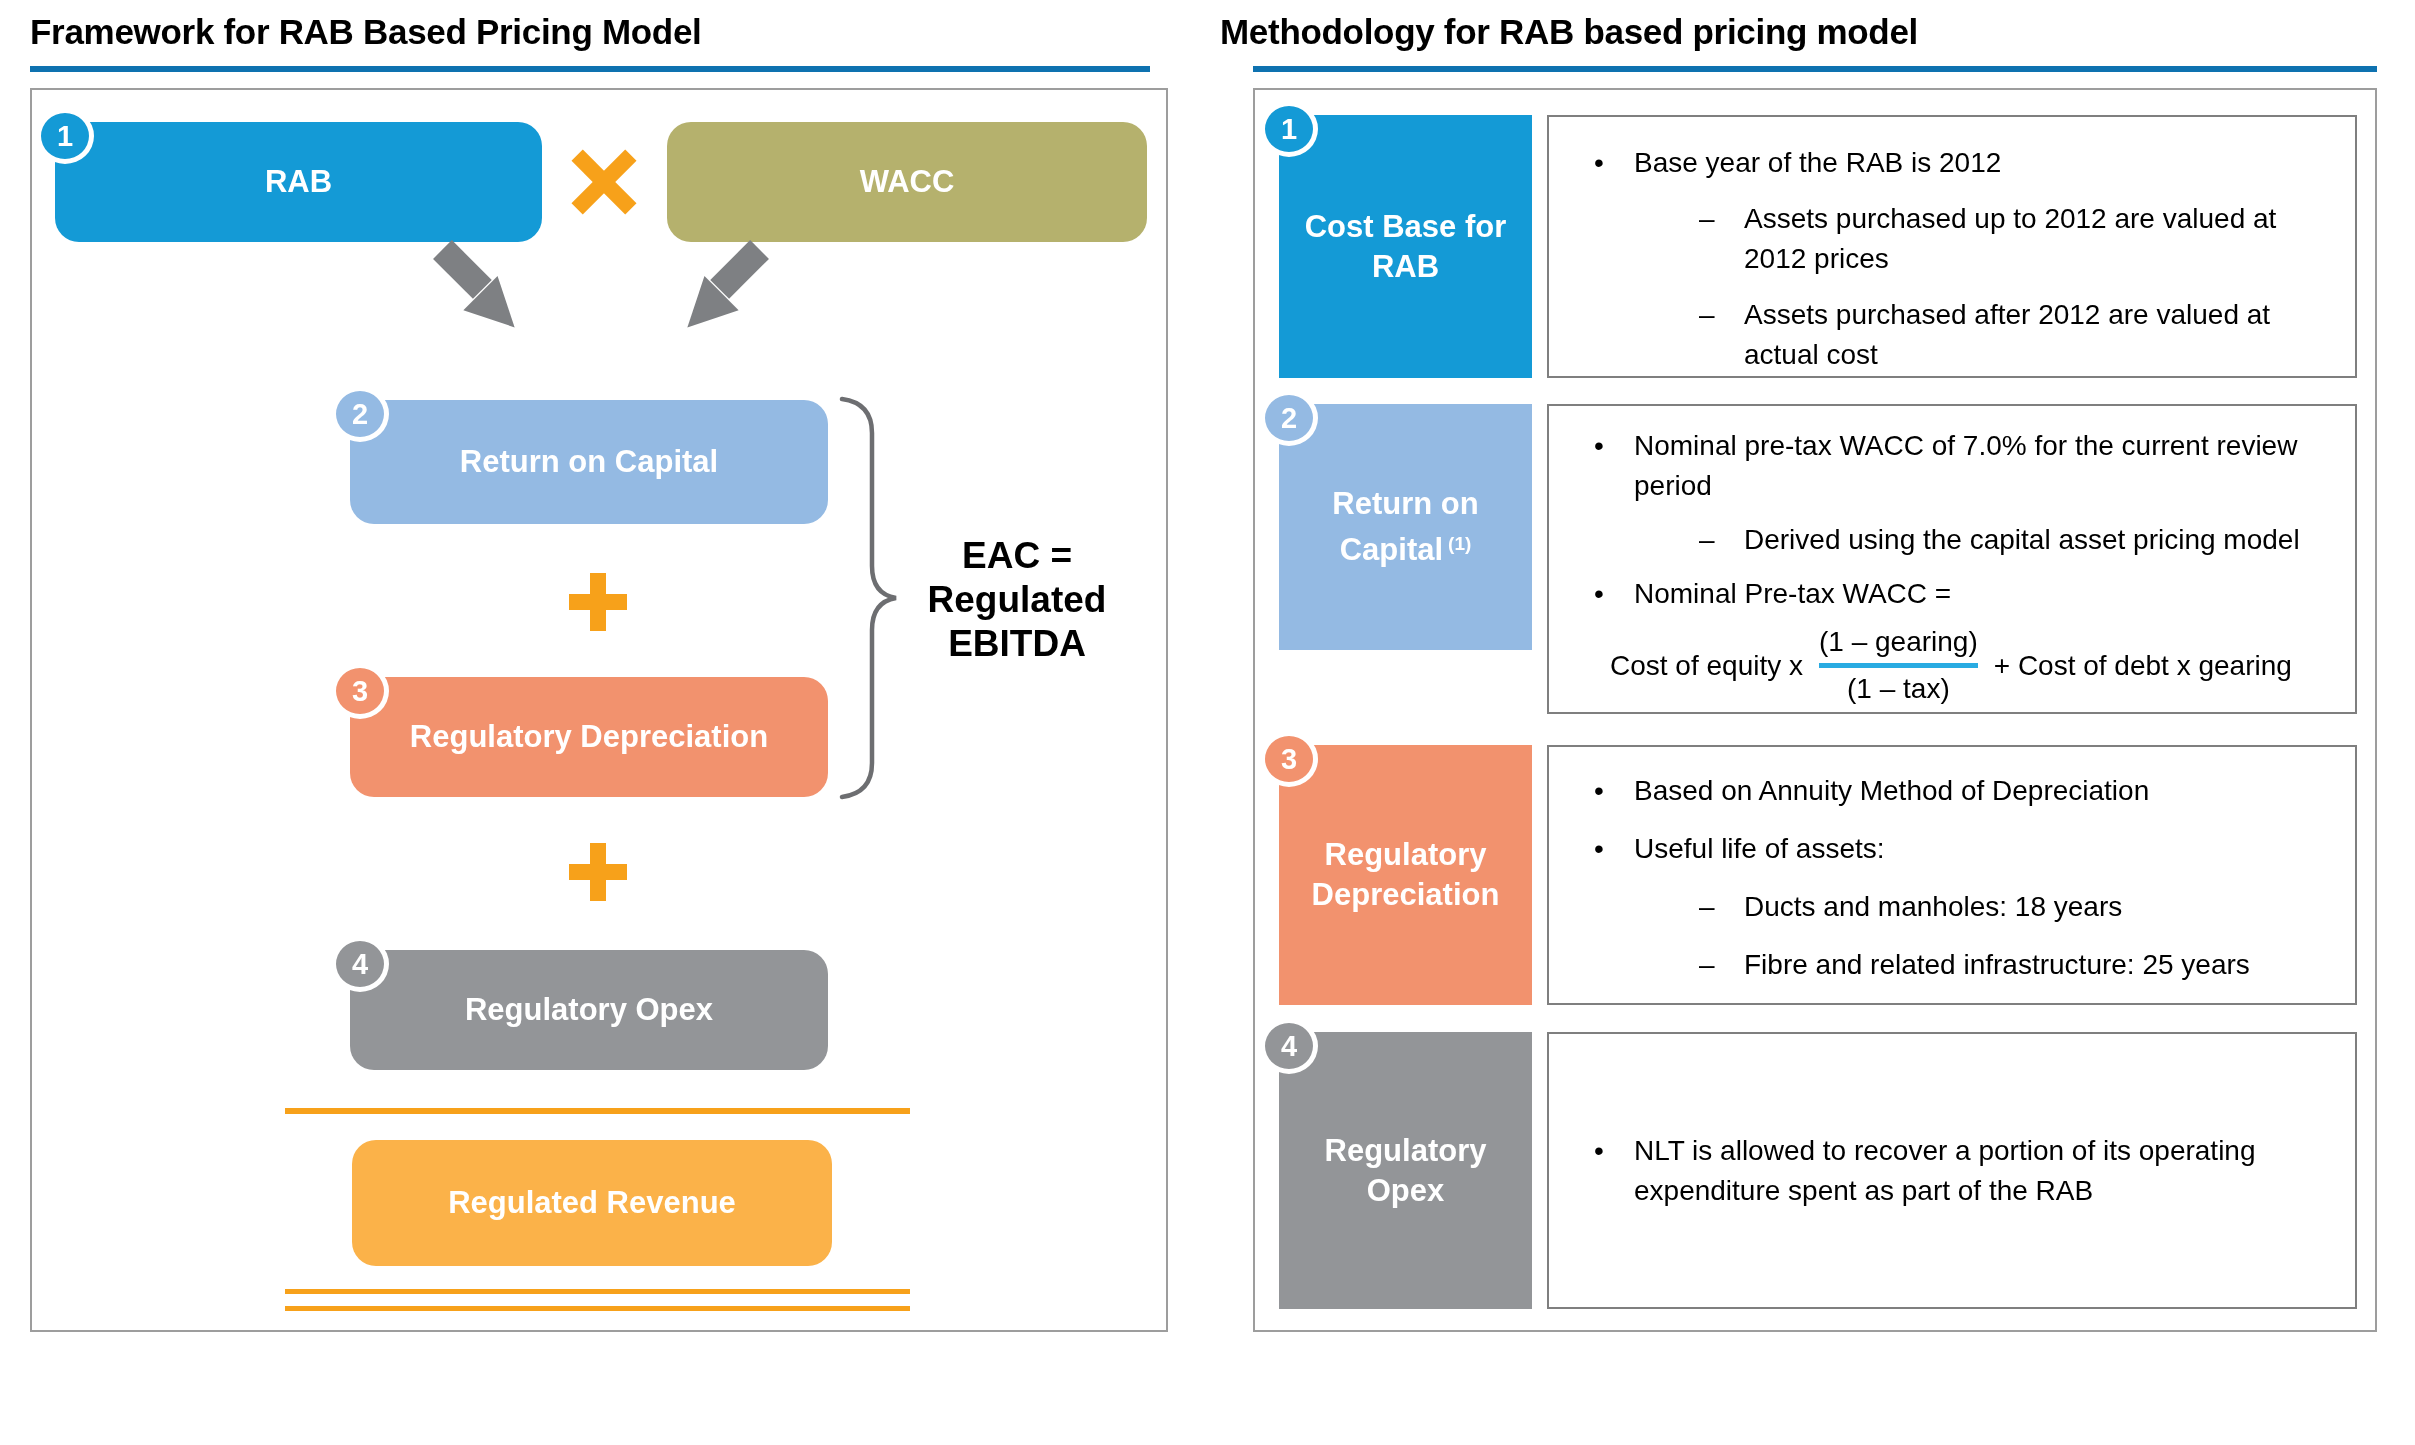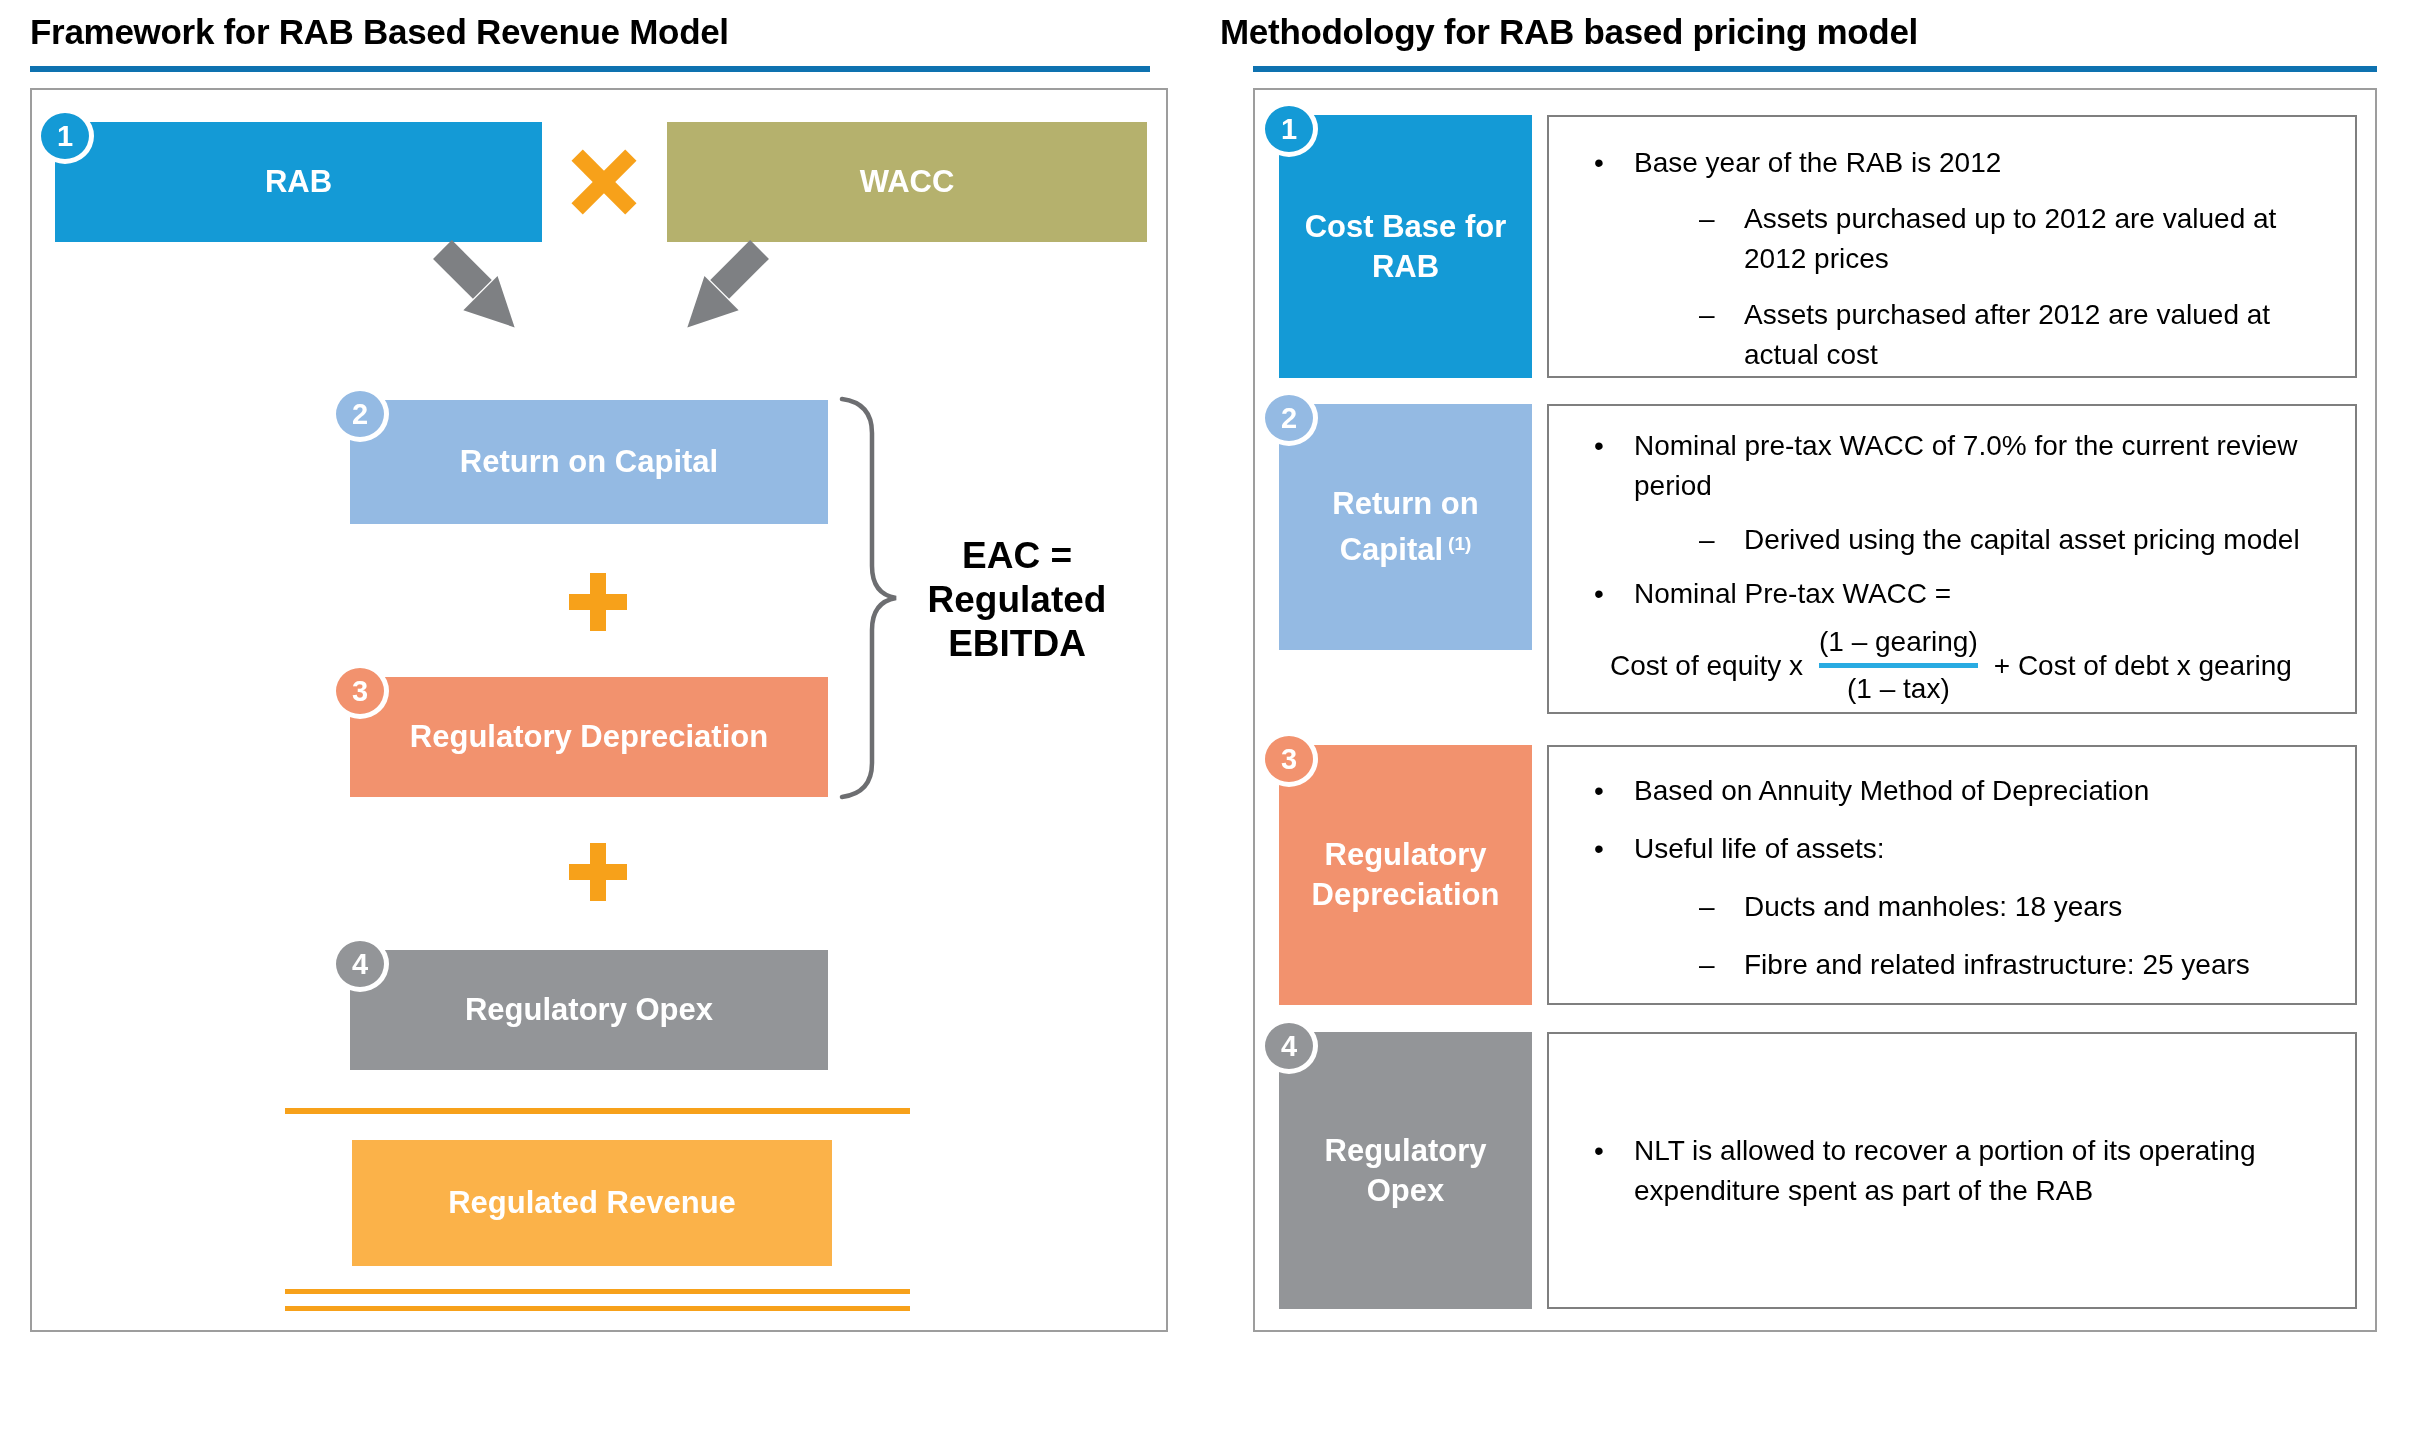--- a/index.html
+++ b/index.html
@@ -20,21 +20,21 @@
     position:relative;width:2415px;height:1445px;background:#fff;overflow:hidden;
     font-family:"Liberation Sans","DejaVu Sans",sans-serif;color:#000;
   }
   .abs{position:absolute;}
   .section-title{position:absolute;top:12px;font-size:35px;font-weight:bold;letter-spacing:-0.3px;white-space:nowrap;}
   .title-rule{position:absolute;top:66px;height:6px;background:var(--c-title_rule);}
   .panel{position:absolute;top:88px;height:1244px;background:#fff;border:2px solid #9D9D9D;box-sizing:border-box;}
 
   
   .cbox{position:absolute;display:flex;align-items:center;justify-content:center;
-        color:#fff;font-weight:bold;font-size:31px;text-align:center;box-sizing:border-box;}
+        color:#fff;font-weight:bold;font-size:31px;text-align:center;box-sizing:border-box;border-radius:24px;}
   .bg-blue{background:var(--c-blue);}
   .bg-olive{background:var(--c-olive);}
   .bg-lightblue{background:var(--c-light_blue);}
   .bg-salmon{background:var(--c-salmon);}
   .bg-gray{background:var(--c-gray);}
   .bg-revenue{background:var(--c-revenue_orange);}
 
   
   .circle{position:absolute;width:48px;height:46px;border:5px solid #fff;border-radius:50%;
           display:flex;align-items:center;justify-content:center;color:#fff;
@@ -72,21 +72,21 @@
 
   .footnote{position:absolute;left:64px;top:1400px;font-size:26px;}
   .footnote .fn-num{margin-right:12px;}
   svg{display:block;}
 </style>
 </head>
 <body>
 
 <div class="page">
 
-  <div class="section-title" style="left:30px;">Framework for RAB Based Revenue Model</div>
+  <div class="section-title" style="left:30px;">Framework for RAB Based Pricing Model</div>
   <div class="title-rule" style="left:30px;width:1120px;"></div>
 
   <div class="panel" style="left:30px;width:1138px;">
 
     <div class="cbox bg-blue" style="left:23px;top:32px;width:487px;height:120px;">
       <span>RAB</span>
     </div>
     <div class="circle bg-blue" style="left:4px;top:18px;">
       <span>1</span>
     </div>

